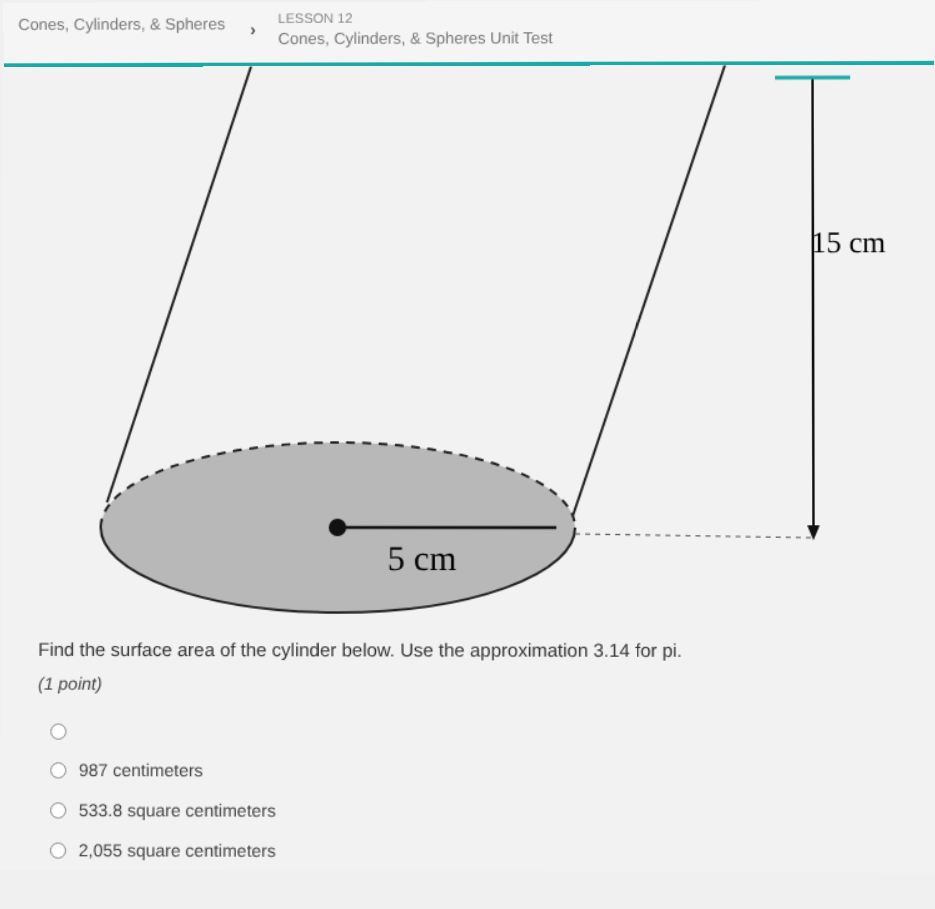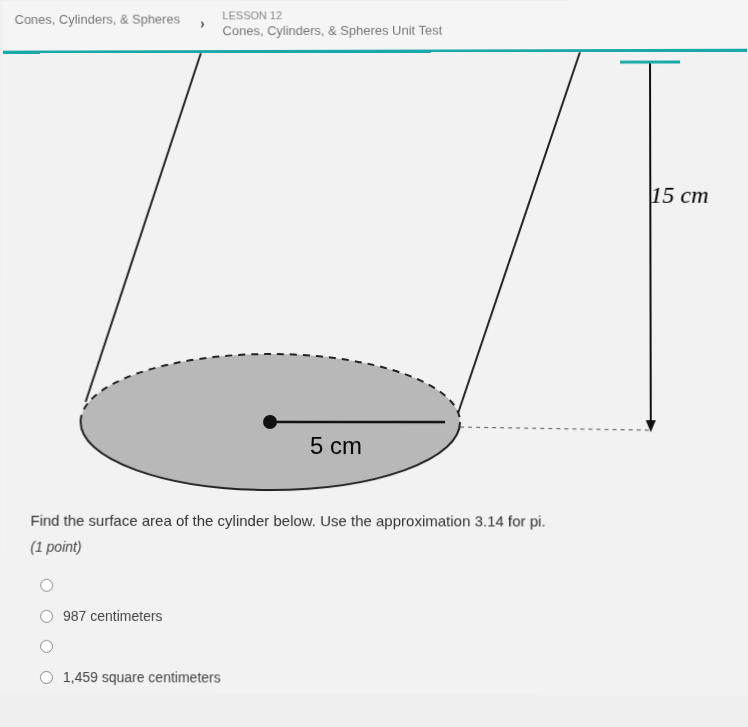--- a/index.html
+++ b/index.html
@@ -66,28 +66,27 @@
       position: absolute;
       top: 0;
       left: 0;
     }
     .height-label {
       position: absolute;
       top: 130px;
       right: 20px;
       font-family: "Times New Roman", serif;
       font-size: 24px;
-      font-style: italic;
     }
     .radius-label {
       position: absolute;
       top: 380px;
       left: 290px;
-      font-family: Liberation Sans, sans-serif;
-      font-size: 24px;
+      font-family: Liberation Serif, serif;
+      font-size: 28px;
     }
     .question-text {
       padding: 20px 10px 10px 10px;
       font-size: 15px;
       color: #333;
     }
     .points {
       padding: 0 10px 16px 10px;
       font-style: italic;
       font-size: 14px;
@@ -165,21 +164,22 @@
   <div class="options">
     <div class="option">
       <div class="radio"></div>
     </div>
     <div class="option">
       <div class="radio"></div>
       <span>987 centimeters</span>
     </div>
     <div class="option">
       <div class="radio"></div>
+      <span>533.8 square centimeters</span>
     </div>
     <div class="option">
       <div class="radio"></div>
-      <span>1,459 square centimeters</span>
+      <span>2,055 square centimeters</span>
     </div>
   </div>
 </div>
 
 </div>
 
 </body></html>

